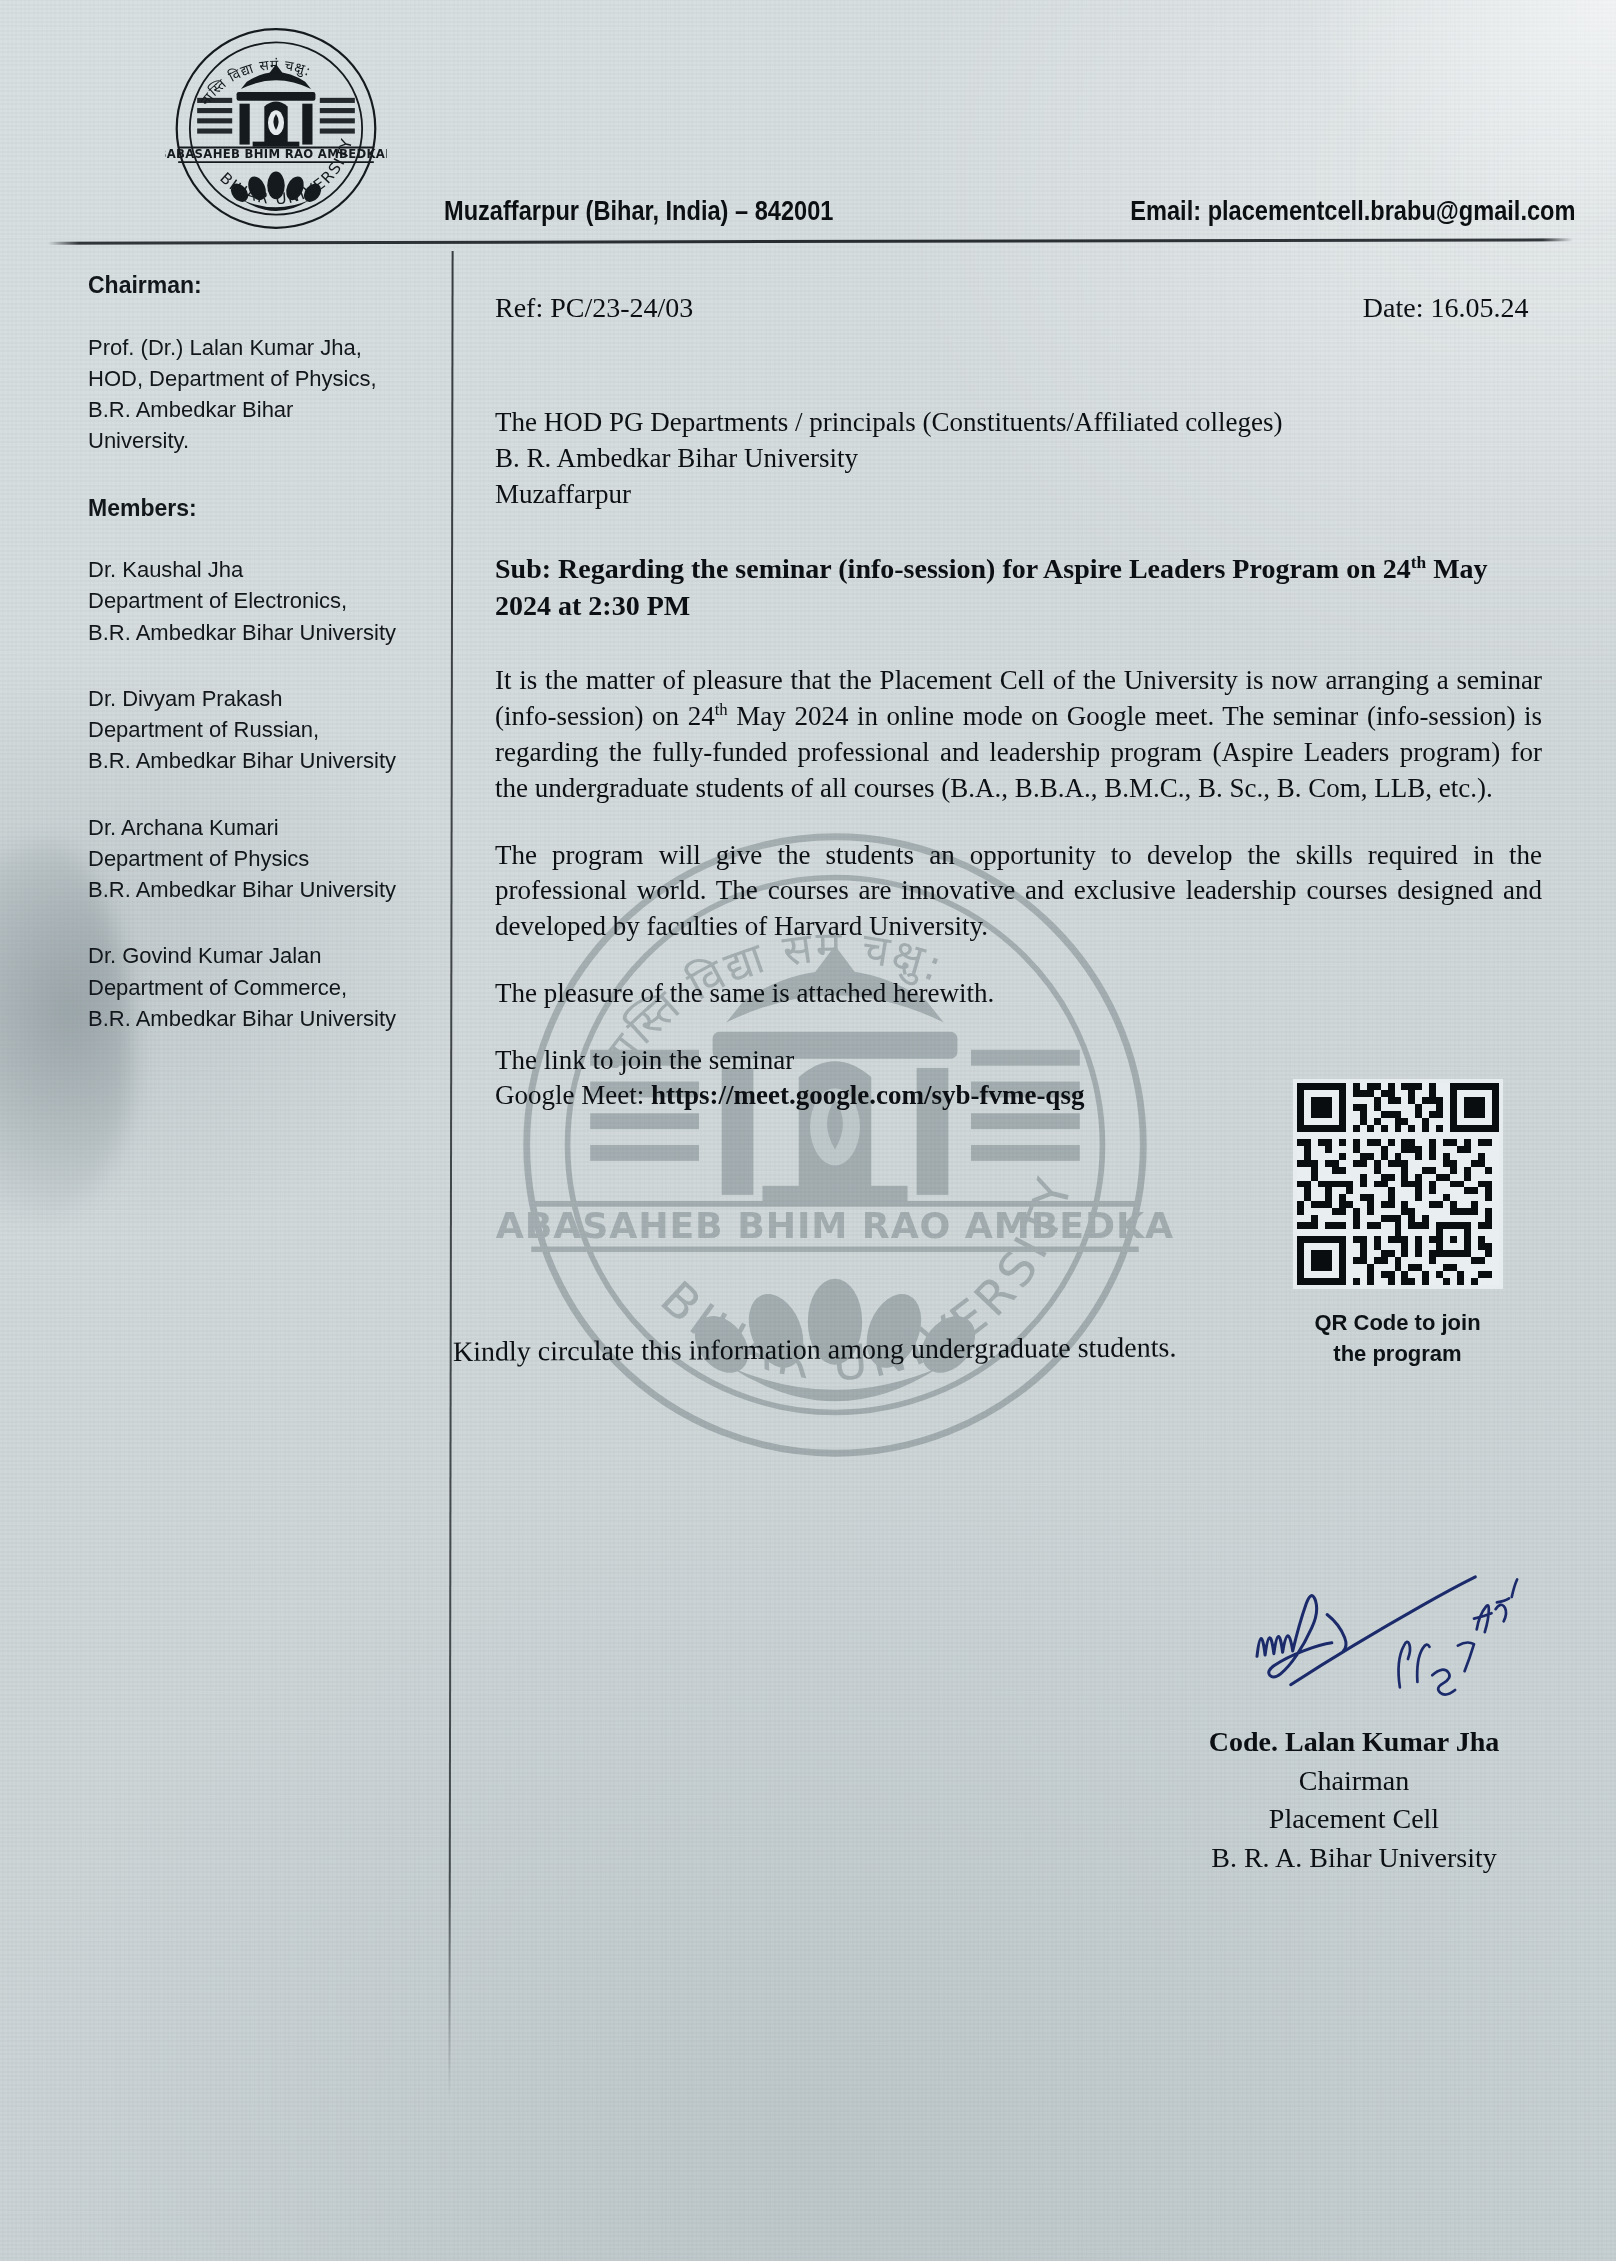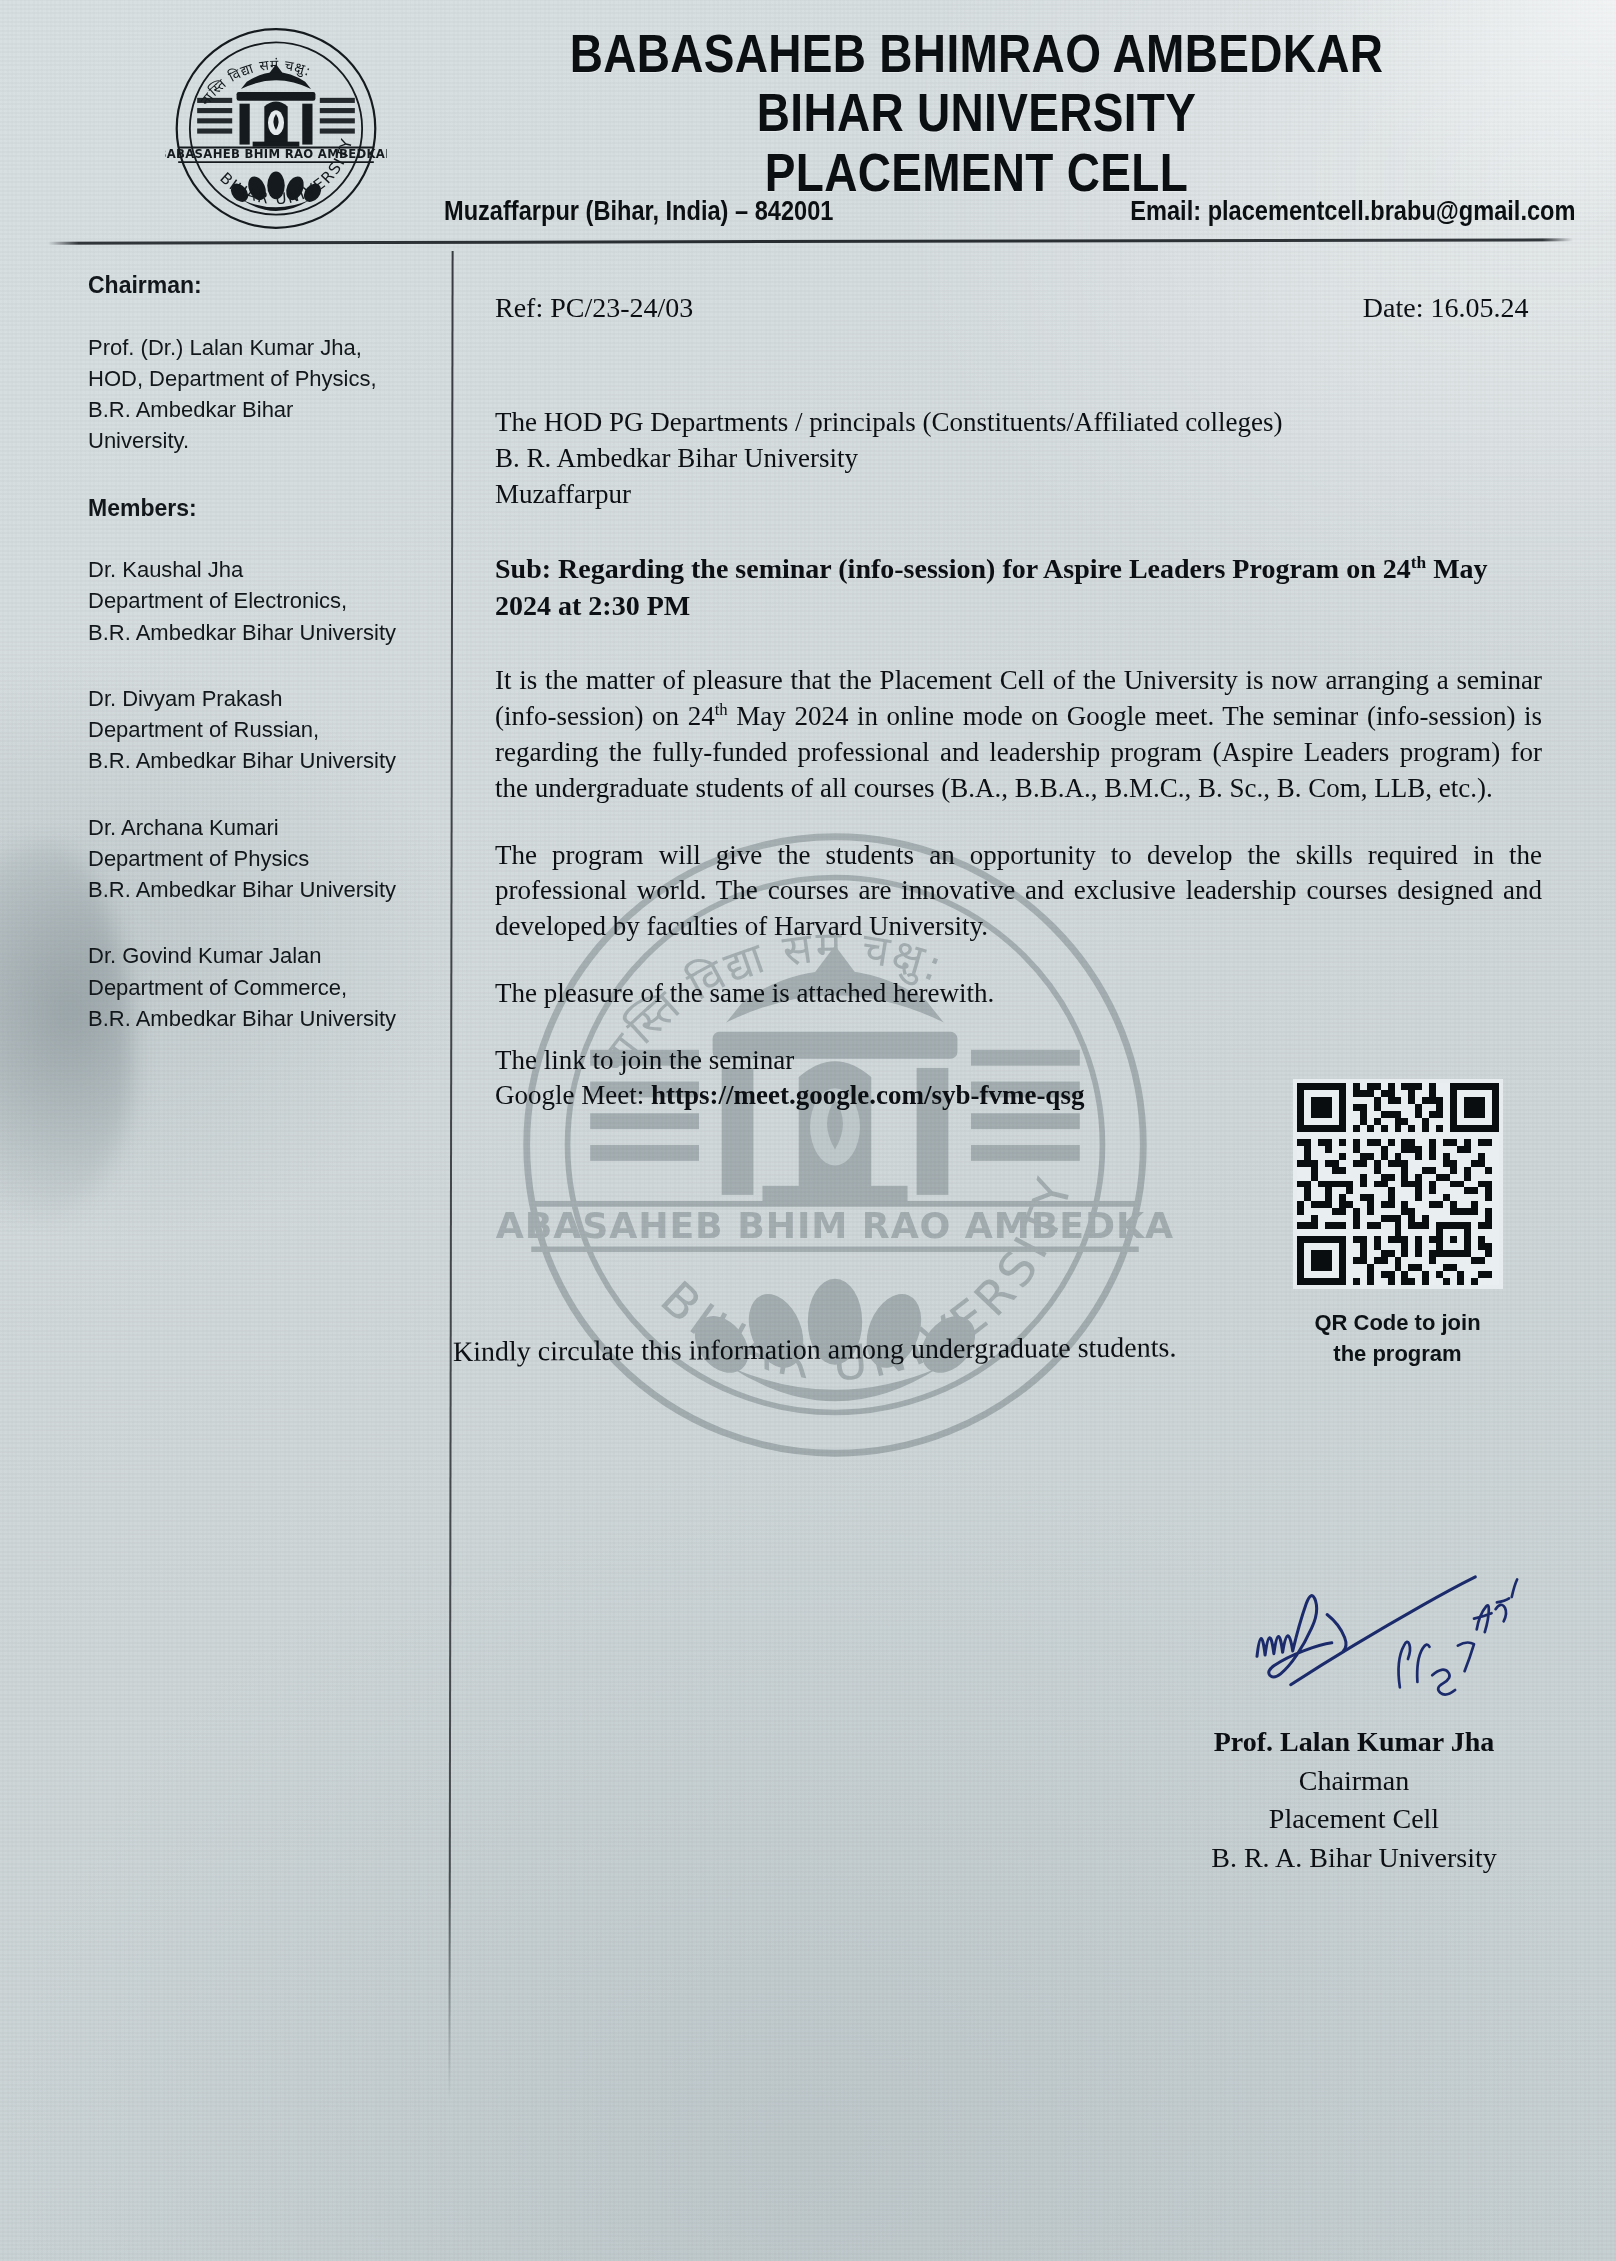--- a/index.html
+++ b/index.html
@@ -308,25 +308,20 @@
           <ellipse cx="100" cy="238" rx="10" ry="14" transform="rotate(-40 100 238)"></ellipse>
           <ellipse cx="200" cy="238" rx="10" ry="14" transform="rotate(40 200 238)"></ellipse>
           <path d="M104 248 q46 20 92 0 q-46 30 -92 0z"></path>
         </g>
         <text font-family="DejaVu Sans, sans-serif" font-size="21" fill="#141a1e" letter-spacing="2.5">
           <textPath href="#botArc" startOffset="20%">BIHAR UNIVERSITY</textPath>
         </text>
       </svg>
     </div>
 
-    <div id="header-titles">
-      <div class="hdr-line" id="hdr-l1">BABASAHEB BHIMRAO AMBEDKAR</div>
-      <div class="hdr-line" id="hdr-l2">BIHAR UNIVERSITY</div>
-      <div class="hdr-line" id="hdr-l3">PLACEMENT CELL</div>
-    </div>
 
     <div id="addr-row">
       <span id="addr-city">Muzaffarpur (Bihar, India) – 842001</span>
       <span id="addr-email">Email: placementcell.brabu@gmail.com</span>
     </div>
 
     <div id="hrule"></div>
   </div>
 
   <div id="vrule"></div>
@@ -644,21 +639,21 @@
           <path d="M284 178 q-2 -34 8 -50 q6 -10 10 -2"></path>
           <path d="M306 168 q16 -14 24 -4 q6 8 -8 16 q-12 7 -4 14 q8 7 22 -4"></path>
           <path d="M344 124 q14 -8 24 -2 q-6 20 -14 40"></path>
           <path d="M372 100 q4 -22 14 -34 q4 -5 4 4 q0 14 -6 34 M368 84 q16 -4 26 -8"></path>
           <path d="M400 70 q8 -12 14 -2 q4 8 -2 20 M402 60 q12 -2 18 -6"></path>
           <path d="M424 52 q4 -18 8 -26"></path>
         </g>
       </svg>
     </div>
     <div id="sign-lines">
-      <span class="ln" id="sign-name">Prof. Lalan Kumar Jha</span>
+      <span class="ln" id="sign-name">Code. Lalan Kumar Jha</span>
       <span class="ln">Chairman</span>
       <span class="ln">Placement Cell</span>
       <span class="ln">B. R. A. Bihar University</span>
     </div>
   </div>
 
 </div>
 
 
 </body></html>

